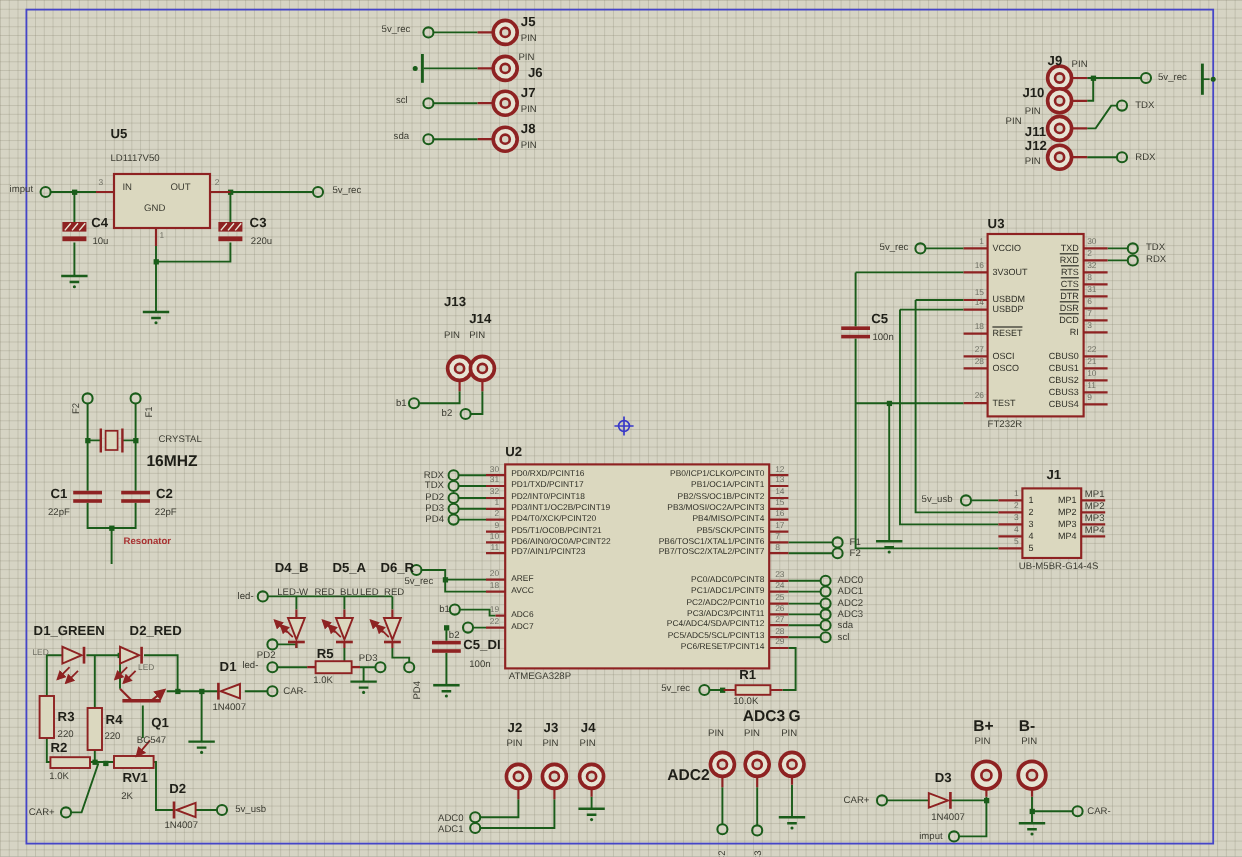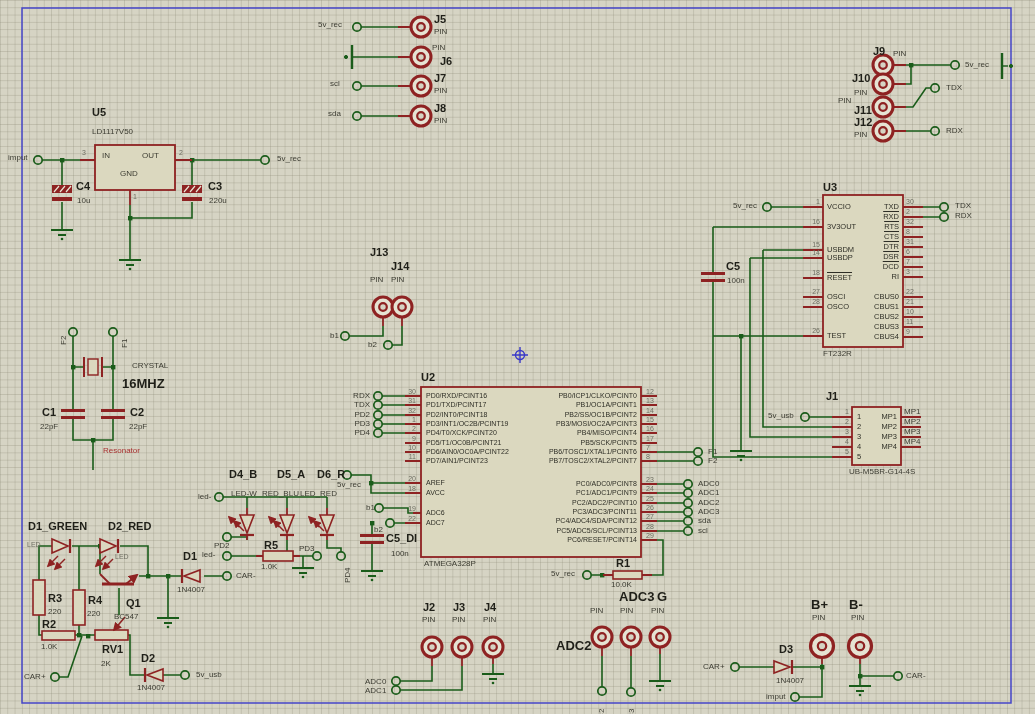--- a/index.html
+++ b/index.html
@@ -14,21 +14,21 @@
   .ov{position:absolute;left:0;top:0;width:1035px;height:714px;}
   .L{position:absolute;white-space:nowrap;color:#2a2a22;line-height:1;}
   .r{font-size:11px;font-weight:bold;color:#1f1f18;}
   .rb{font-size:13px;font-weight:bold;color:#1f1f18;}
   .v{font-size:8px;color:#3c3c32;}
   .n{font-size:7px;color:#6e6e62;}
   .pn{font-size:7px;color:#2e2e26;}
   .p8{font-size:7.5px;color:#2e2e26;}
   .ra{text-align:right;}
   .ovl{text-decoration:overline;}
-  .red{color:#a83030;}
+  .red{color:#a83030;font-weight:bold;}
   .rt{transform:rotate(-90deg);transform-origin:0 0;}
 </style>
 </head>
 <body>
 
 <div id="canvas">
 
 <svg width="1035" height="714" viewBox="0 0 1035 714">
   <defs>
     <marker id="ar" viewBox="0 0 10 10" refX="8" refY="5" markerWidth="5.5" markerHeight="5.5" orient="auto">
@@ -617,21 +617,21 @@
 
   <span class="L rb" style="left:619px;top:590px">ADC3</span>
   <span class="L rb" style="left:657px;top:590px">G</span>
   <span class="L v" style="left:590px;top:607px">PIN</span>
   <span class="L v" style="left:620px;top:607px">PIN</span>
   <span class="L v" style="left:651px;top:607px">PIN</span>
   <span class="L rb" style="left:556px;top:639px">ADC2</span>
   <span class="L v rt" style="left:598px;top:730px">ADC2</span>
   <span class="L v rt" style="left:628px;top:730px">ADC3</span>
 
-  <span class="L r" style="left:826px;top:391px">J1</span>
+  <span class="L r" style="left:872px;top:391px">J1</span>
   <span class="L v" style="left:849px;top:468px">UB-M5BR-G14-4S</span>
   <span class="L v" style="left:768px;top:412px">5v_usb</span>
   <span class="L n ra" style="left:833px;top:408px;width:16px">1</span>
   <span class="L n ra" style="left:833px;top:418px;width:16px">2</span>
   <span class="L n ra" style="left:833px;top:428px;width:16px">3</span>
   <span class="L n ra" style="left:833px;top:438px;width:16px">4</span>
   <span class="L n ra" style="left:833px;top:448px;width:16px">5</span>
   <span class="L p8" style="left:857px;top:413px">1</span>
   <span class="L p8" style="left:857px;top:423px">2</span>
   <span class="L p8" style="left:857px;top:433px">3</span>

